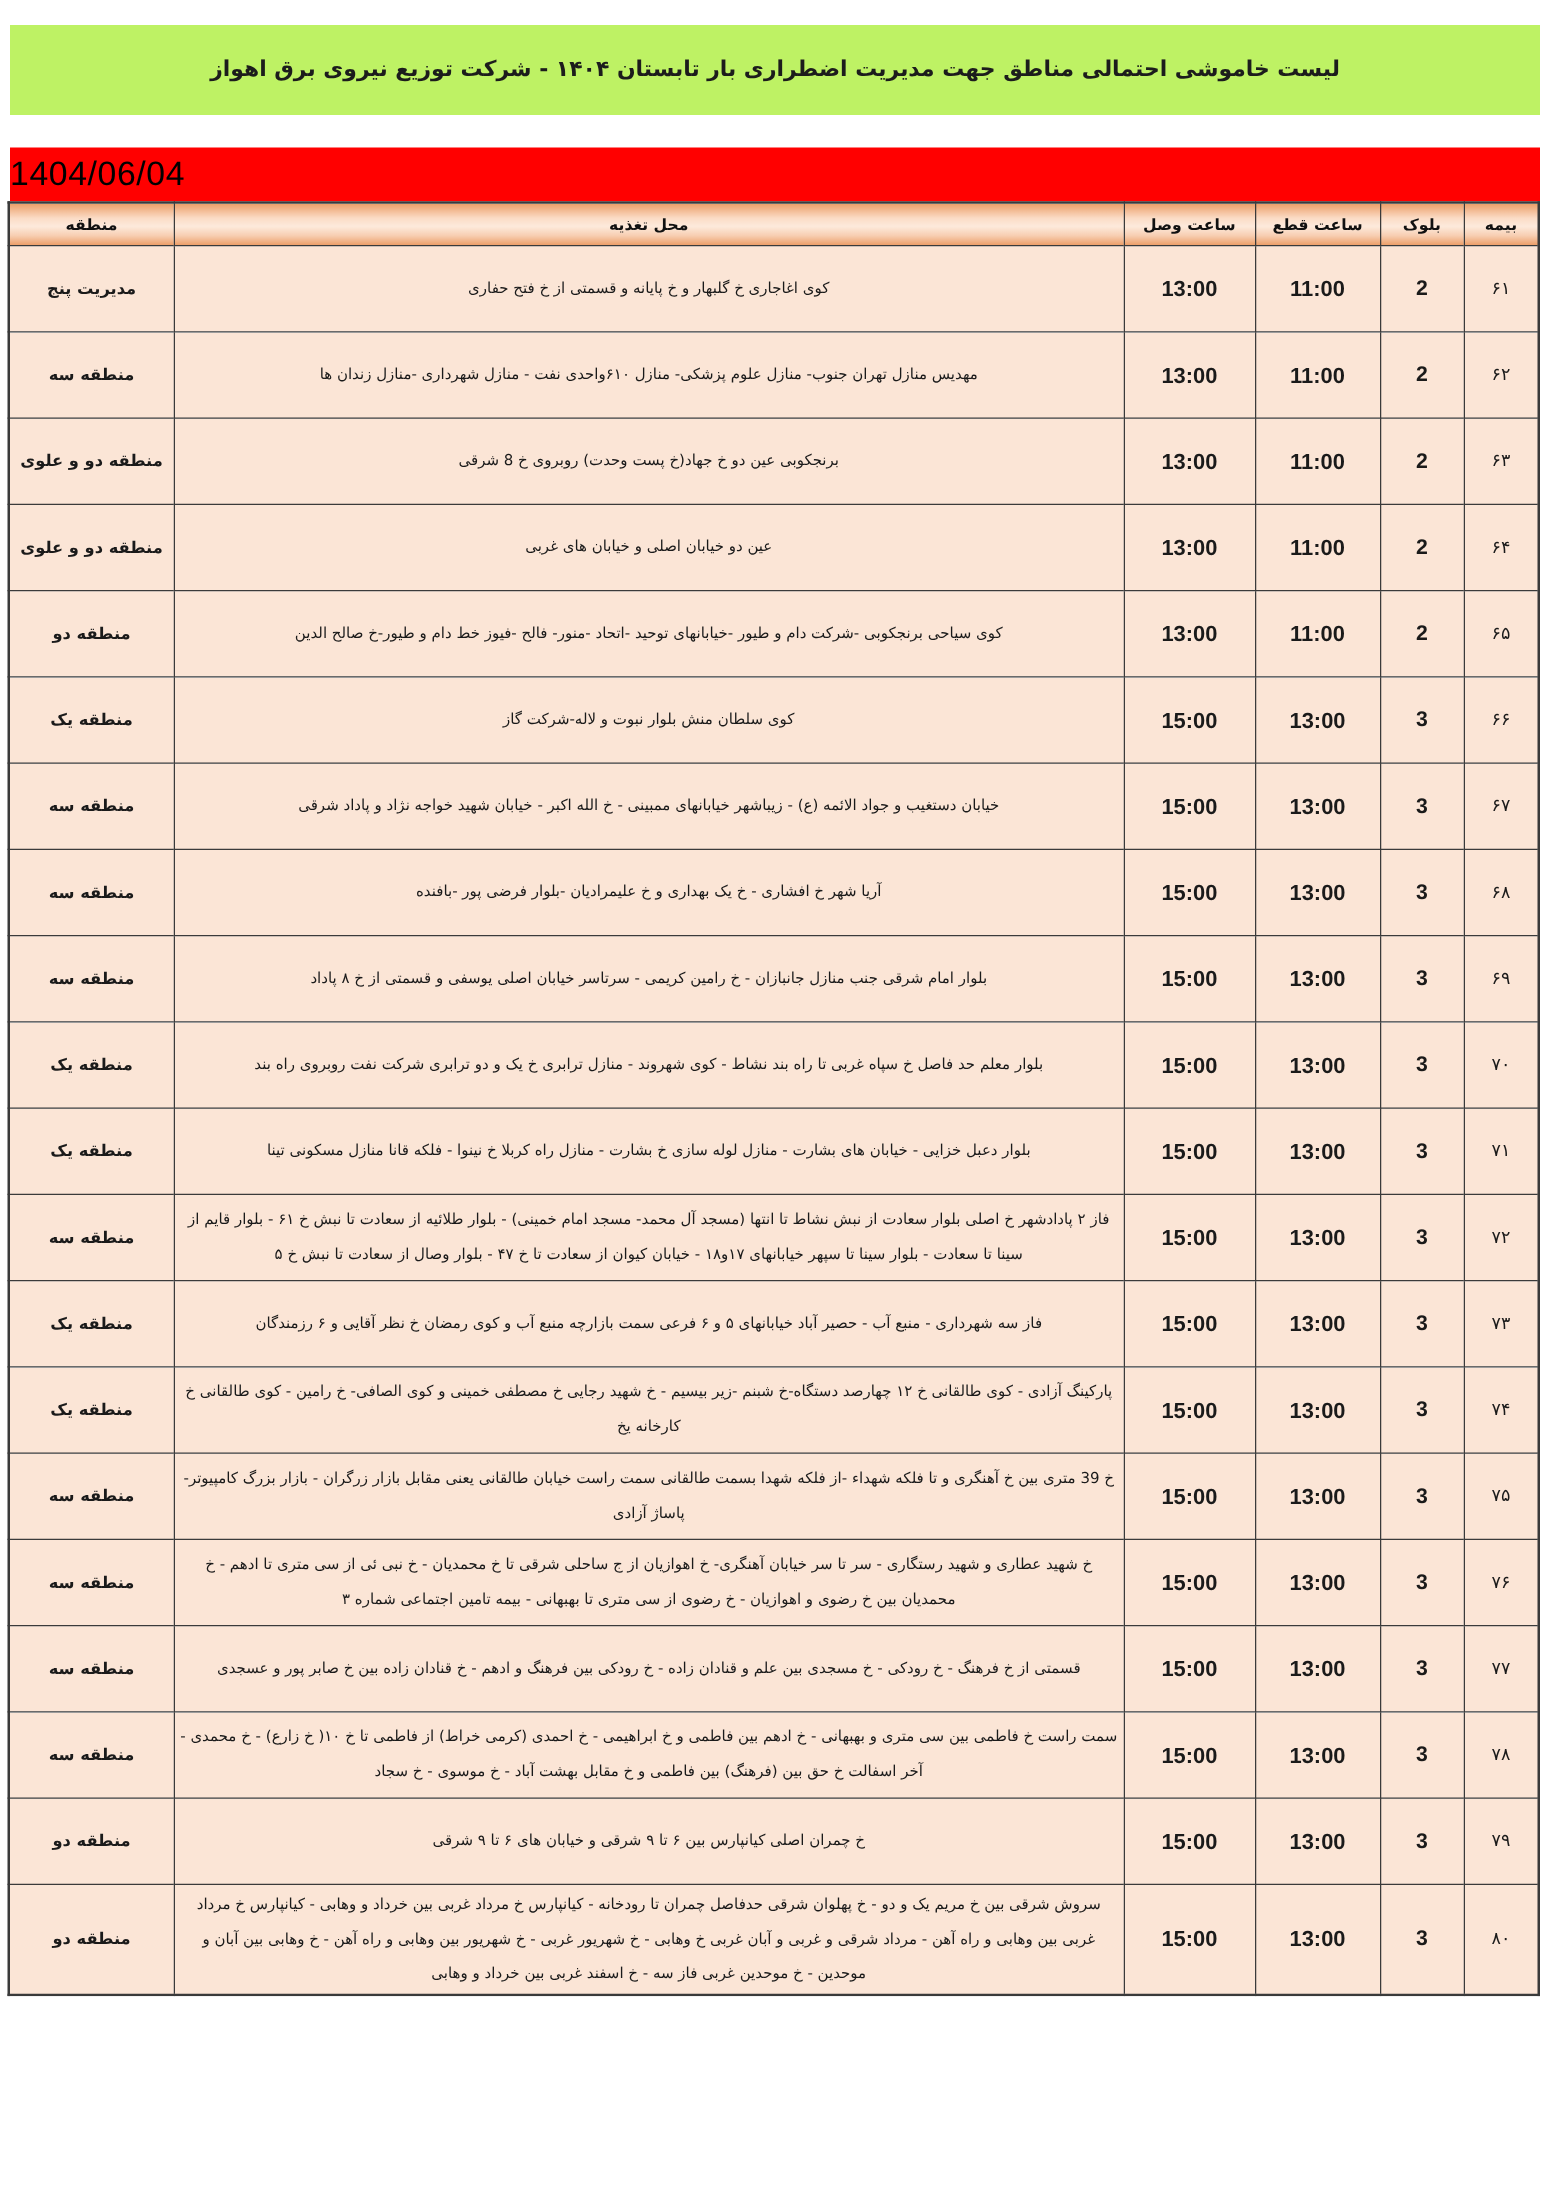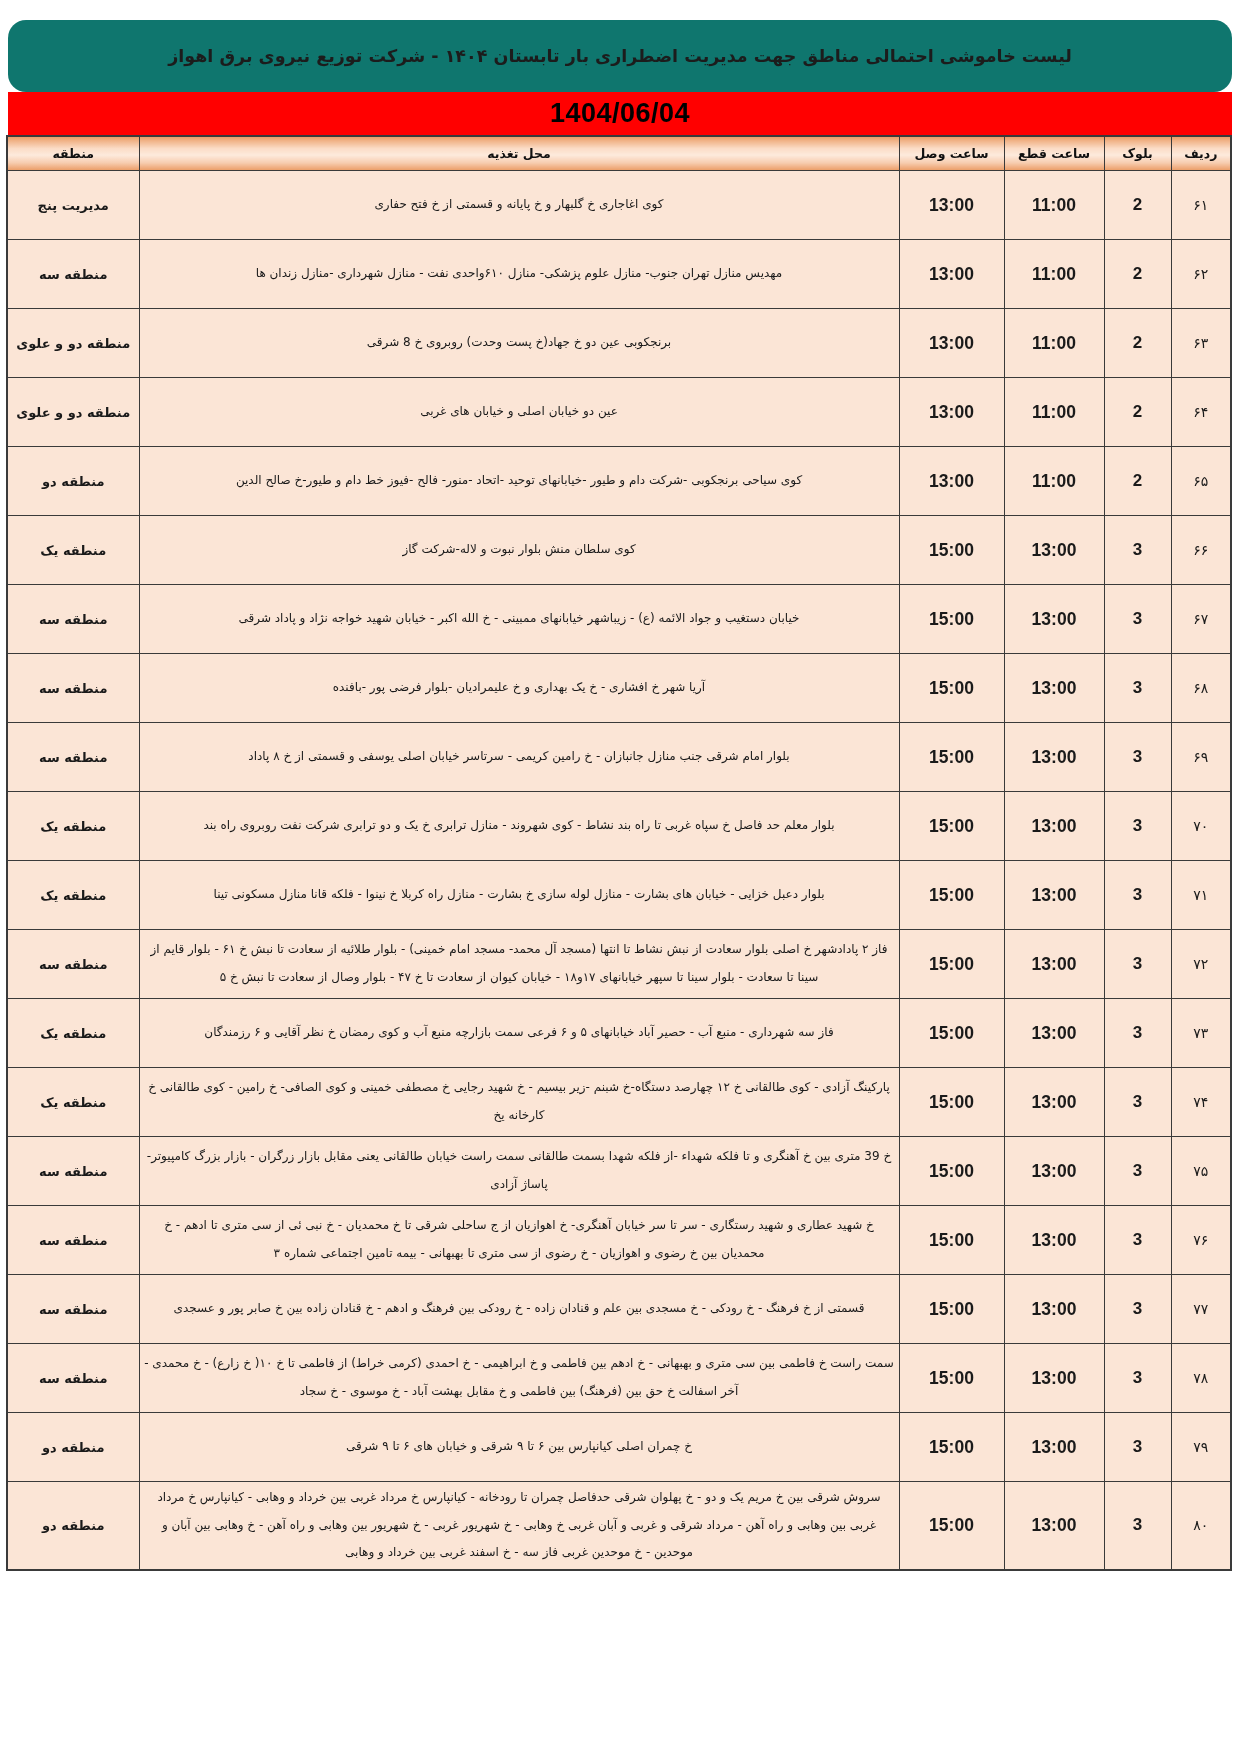--- a/index.html
+++ b/index.html
@@ -1,32 +1,33 @@
 <!DOCTYPE html>
 <html lang="fa" dir="rtl"><head>
 <meta charset="utf-8">
 <style>
   html,body{margin:0;padding:0;background:#ffffff;}
   body{width:1240px;font-family:"DejaVu Sans",sans-serif;color:#1a1a1a;}
   .page{padding:20px 8px 0 8px;box-sizing:border-box;}
 
   .banner-yellow{
-    background:#0f766e;
+    background:#bef264;
     height:72px;
     display:flex;align-items:center;justify-content:center;
     text-align:center;
-    font-weight:bold;font-size:17.5px;color:#1c1c1c;border-radius:18px;
+    font-weight:bold;font-size:17.5px;color:#1c1c1c;
   }
   .banner-red{
     background:#ff0000;
     height:43px;
-    display:flex;align-items:center;justify-content:center;
+    display:flex;align-items:center;justify-content:flex-end;
     font-family:"Liberation Sans",sans-serif;
-    font-weight:bold;font-size:27px;color:#000000;
+    font-weight:normal;font-size:27px;color:#000000;
     letter-spacing:.5px;
+    margin-top:26px;
   }
 
   table.schedule{
     width:100%;
     border-collapse:collapse;
     table-layout:fixed;
     direction:rtl;
     border:2px solid #3a3a3a;
   }
   table.schedule th, table.schedule td{
@@ -68,21 +69,21 @@
     <colgroup>
       <col style="width:60px">
       <col style="width:67px">
       <col style="width:100px">
       <col style="width:105px">
       <col style="width:760px">
       <col style="width:132px">
     </colgroup>
     <thead>
       <tr>
-        <th>ردیف</th>
+        <th>بیمه</th>
         <th>بلوک</th>
         <th>ساعت قطع</th>
         <th>ساعت وصل</th>
         <th>محل تغذیه</th>
         <th>منطقه</th>
       </tr>
     </thead>
     <tbody>
         <tr>
           <td class="col-radif">۶۱</td>

